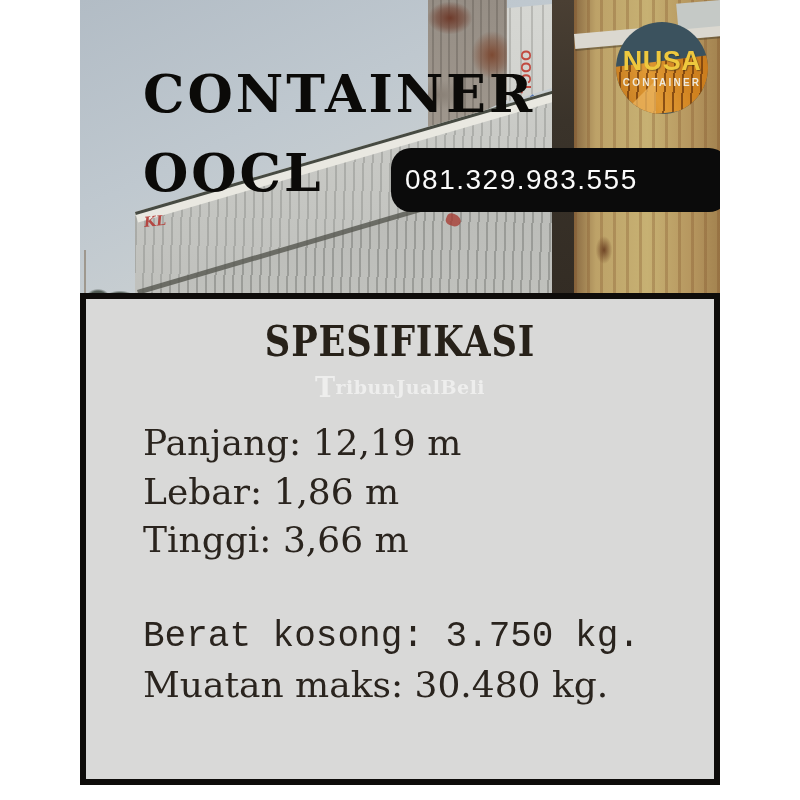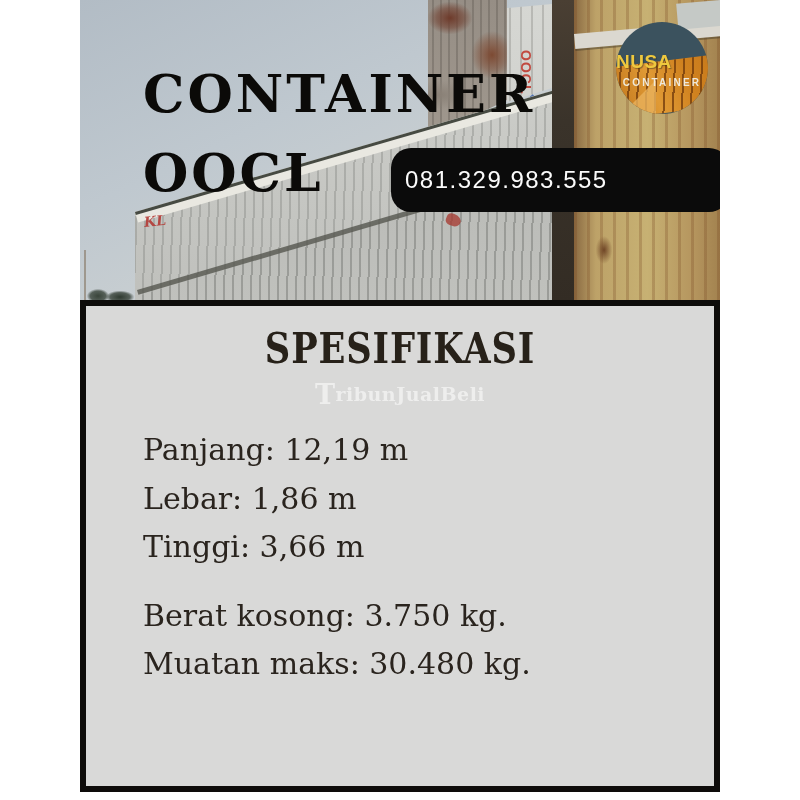--- a/index.html
+++ b/index.html
@@ -82,48 +82,48 @@
 
   .logo{position:absolute;left:536px;top:22px;width:92px;height:92px;z-index:7;
     border-radius:50%;overflow:hidden;background:#3b525e;}
   .logo-orange{position:absolute;left:-8px;bottom:-6px;width:110px;height:52px;
     transform:rotate(-7deg);transform-origin:0 100%;
     background:
       repeating-linear-gradient(100deg,rgba(110,56,10,.75) 0 2px,transparent 2px 9px),
       linear-gradient(75deg,#b96c15 0%,#e09a35 45%,#d0821f 75%,#c87a1c 100%);}
   .logo-wedge{position:absolute;left:6px;bottom:0;width:34px;height:34px;
     clip-path:polygon(0 100%,100% 0,100% 100%);background:#e8b25c;opacity:.8;}
-  .logo-name{position:absolute;left:0;top:26px;width:100%;
-    font-family:"Liberation Sans",sans-serif;font-weight:bold;font-size:19px;line-height:27px;
+  .logo-name{position:absolute;left:0;top:26px;width:100%;text-align:center;
+    font-family:"Liberation Sans",sans-serif;font-weight:bold;font-size:27px;line-height:27px;
     color:#eec83e;letter-spacing:0.5px;text-shadow:1px 1px 1px rgba(40,40,30,.45);}
   .logo-subname{position:absolute;left:0;top:56px;width:100%;text-align:center;
     font-family:"Liberation Sans",sans-serif;font-weight:bold;font-size:10px;line-height:10px;
     color:#efe9da;letter-spacing:2.2px;}
 
   .phone-badge{position:absolute;left:311px;top:148px;width:338px;height:64px;z-index:8;
     background:#0b0b0b;border-radius:20px;}
   .phone-number{position:absolute;left:14px;top:0;height:64px;line-height:63px;
-    font-family:"Liberation Sans",sans-serif;font-size:24px;letter-spacing:1.5px;
+    font-family:"Liberation Sans",sans-serif;font-size:28px;letter-spacing:1.5px;
     color:#fbfbfb;white-space:nowrap;}
 
   
-  .panel{position:absolute;left:80px;top:300px;width:640px;height:492px;z-index:9;
+  .panel{position:absolute;left:80px;top:293px;width:640px;height:492px;z-index:9;
     box-sizing:border-box;border:6px solid #0e0c0a;background:#d9d9d8;}
   .panel-heading{position:absolute;left:0;top:22px;width:100%;text-align:center;
     font-family:"DejaVu Serif",serif;font-weight:bold;font-size:42px;line-height:42px;
     letter-spacing:1px;color:#272119;transform:scaleX(0.84);}
   .watermark{position:absolute;left:0;top:76px;width:100%;text-align:center;
     font-family:"DejaVu Serif",serif;font-weight:bold;font-size:19px;line-height:24px;
     color:rgba(252,252,252,0.6);letter-spacing:0.5px;}
   .watermark .wm-cap{font-size:27px;vertical-align:-3px;}
   .specs{position:absolute;left:57px;top:120px;
-    font-family:"DejaVu Serif",serif;font-size:30px;line-height:48.5px;
+    font-family:"DejaVu Serif",serif;font-size:36px;line-height:48.5px;
     color:#2a241e;white-space:nowrap;}
   .spec-line{height:48.5px;}
-  .spec-line.gap-above{margin-top:20px;}
+  .spec-line.gap-above{margin-top:48px;font-family:Liberation Mono, monospace;}
 </style>
 </head>
 <body>
 
 <div class="canvas">
 
   <div class="photo">
     <div class="gray-column"></div>
     <div class="oocl-column"></div>
     <div class="oocl-mark">OOCL</div>

